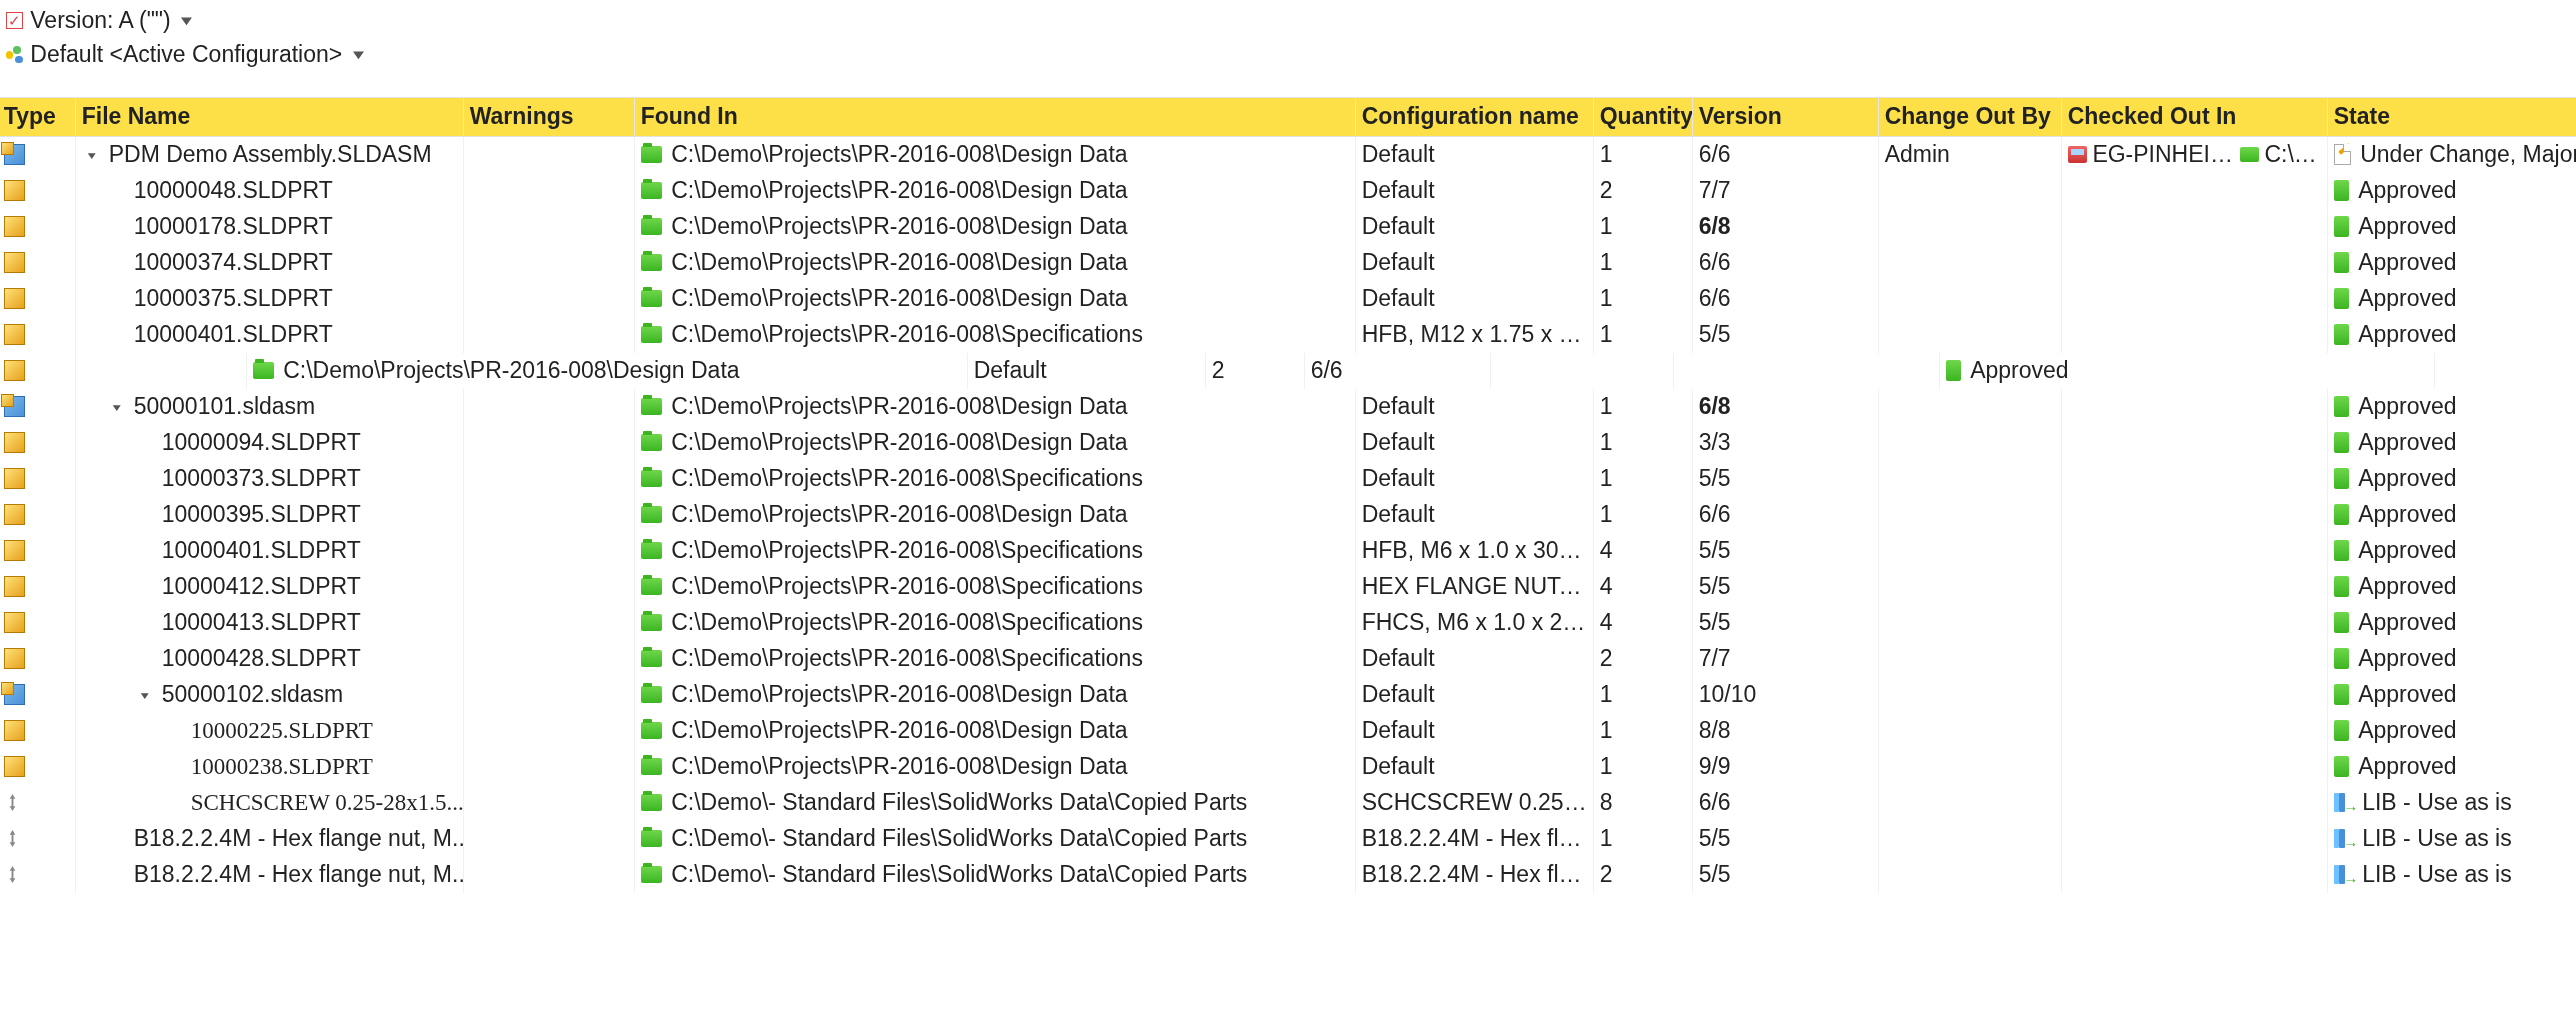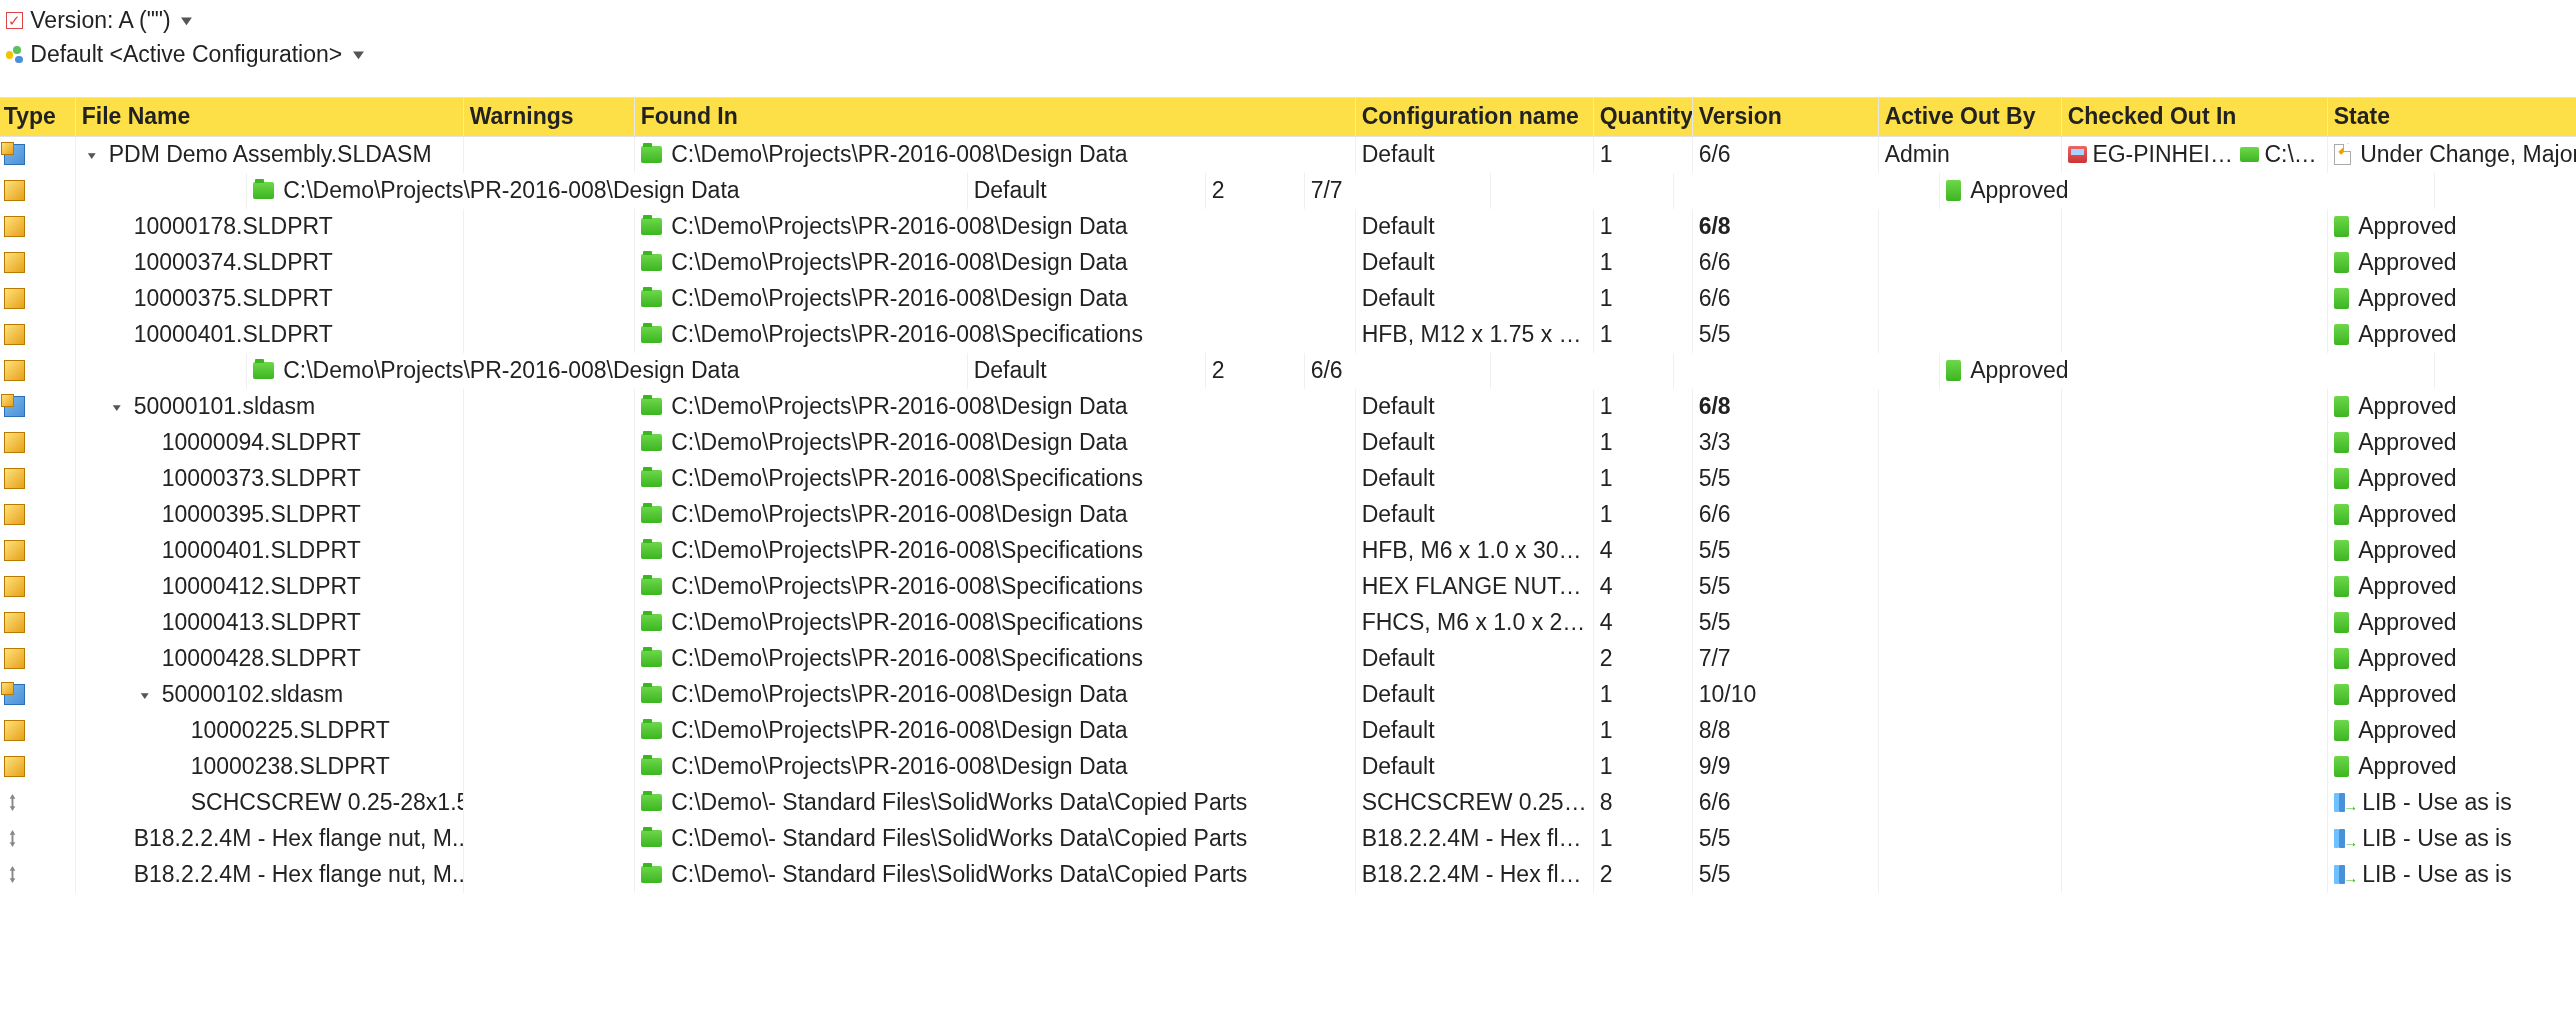--- a/index.html
+++ b/index.html
@@ -57,21 +57,21 @@
   .col-qty { width: 99px; }
   .col-ver { width: 186px; }
   .col-coby { width: 183px; }
   .col-coin { width: 266px; }
   .col-state { width: 495px; }
   .bold { font-weight: 600; }
   .triangle-down { display:inline-block; font-size:11.4px; color:#555; margin-right:5.7px; vertical-align:middle; transform: scaleX(1.4);}
   .indent0 { padding-left: 0; }
   .indent1 { padding-left: 25px; }
   .indent2 { padding-left: 53px; }
-  .indent3 { padding-left: 82px; }
+  .indent3 { padding-left: 82px; font-family: Liberation Serif, serif; }
   .fname-wrap { display:flex; align-items:center; }
   .fname-wrap .expander { width: 27px; display:flex; justify-content:center;}
   .icon { display:inline-flex; align-items:center; justify-content:center; margin-right:7.6px; }
   .type-asm { 
     width: 21px; height: 21px;
     background:
       linear-gradient(135deg, #7db9e8 0%, #4a90d9 100%);
     border: 1px solid #2b6fb5;
     position: relative;
   }
@@ -159,21 +159,21 @@
 </div>
 
 <div class="header-row">
   <div class="cell col-type">Type</div>
   <div class="cell col-file">File Name</div>
   <div class="cell col-warn">Warnings</div>
   <div class="cell col-found">Found In</div>
   <div class="cell col-config">Configuration name</div>
   <div class="cell col-qty">Quantity</div>
   <div class="cell col-ver">Version</div>
-  <div class="cell col-coby">Active Out By</div>
+  <div class="cell col-coby">Change Out By</div>
   <div class="cell col-coin">Checked Out In</div>
   <div class="cell col-state">State</div>
 </div>
 
 <div id="rows">
     <div class="row">
       <div class="cell col-type">
         <span class="icon type-asm"></span>
       </div>
       <div class="cell col-file">
@@ -205,20 +205,28 @@
       <div class="cell col-state">
         <span class="state-doc">
           <span class="pen"></span>
         </span>
         <span>Under Change, Major</span>
       </div>
     </div>
     <div class="row">
       <div class="cell col-type">
         <span class="icon type-prt"></span>
+      </div>
+      <div class="cell col-file">
+        <div class="fname-wrap indent1">
+          <span class="expander">
+            <span class="triangle-down"></span>
+          </span>
+          <span class="ellip">10000048.SLDPRT</span>
+        </div>
       </div>
       <div class="cell col-warn"></div>
       <div class="cell col-found">
         <span class="folder-green"></span>
         <span class="ellip">C:\Demo\Projects\PR-2016-008\Design Data</span>
       </div>
       <div class="cell col-config">
         <span class="ellip">Default</span>
       </div>
       <div class="cell col-qty">

